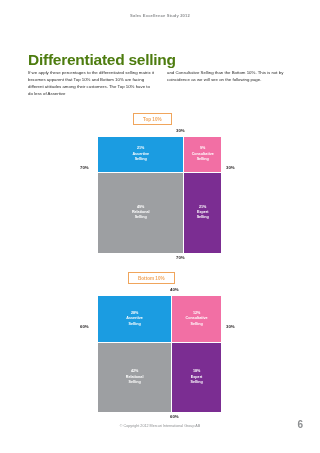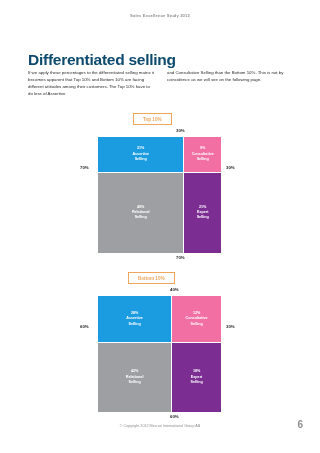--- a/index.html
+++ b/index.html
@@ -36,21 +36,21 @@
     font-weight: bold;
   }
 
   
   .page-title {
     position: absolute;
     top: 41px;
     left: 28px;
     font-size: 15.5px;
     font-weight: bold;
-    color: #0c4a6e;
+    color: #4d7c0f;
     letter-spacing: -0.25px;
   }
 
   
   .intro {
     position: absolute;
     top: 69px;
     left: 28px;
     width: 266px;
     display: flex;

